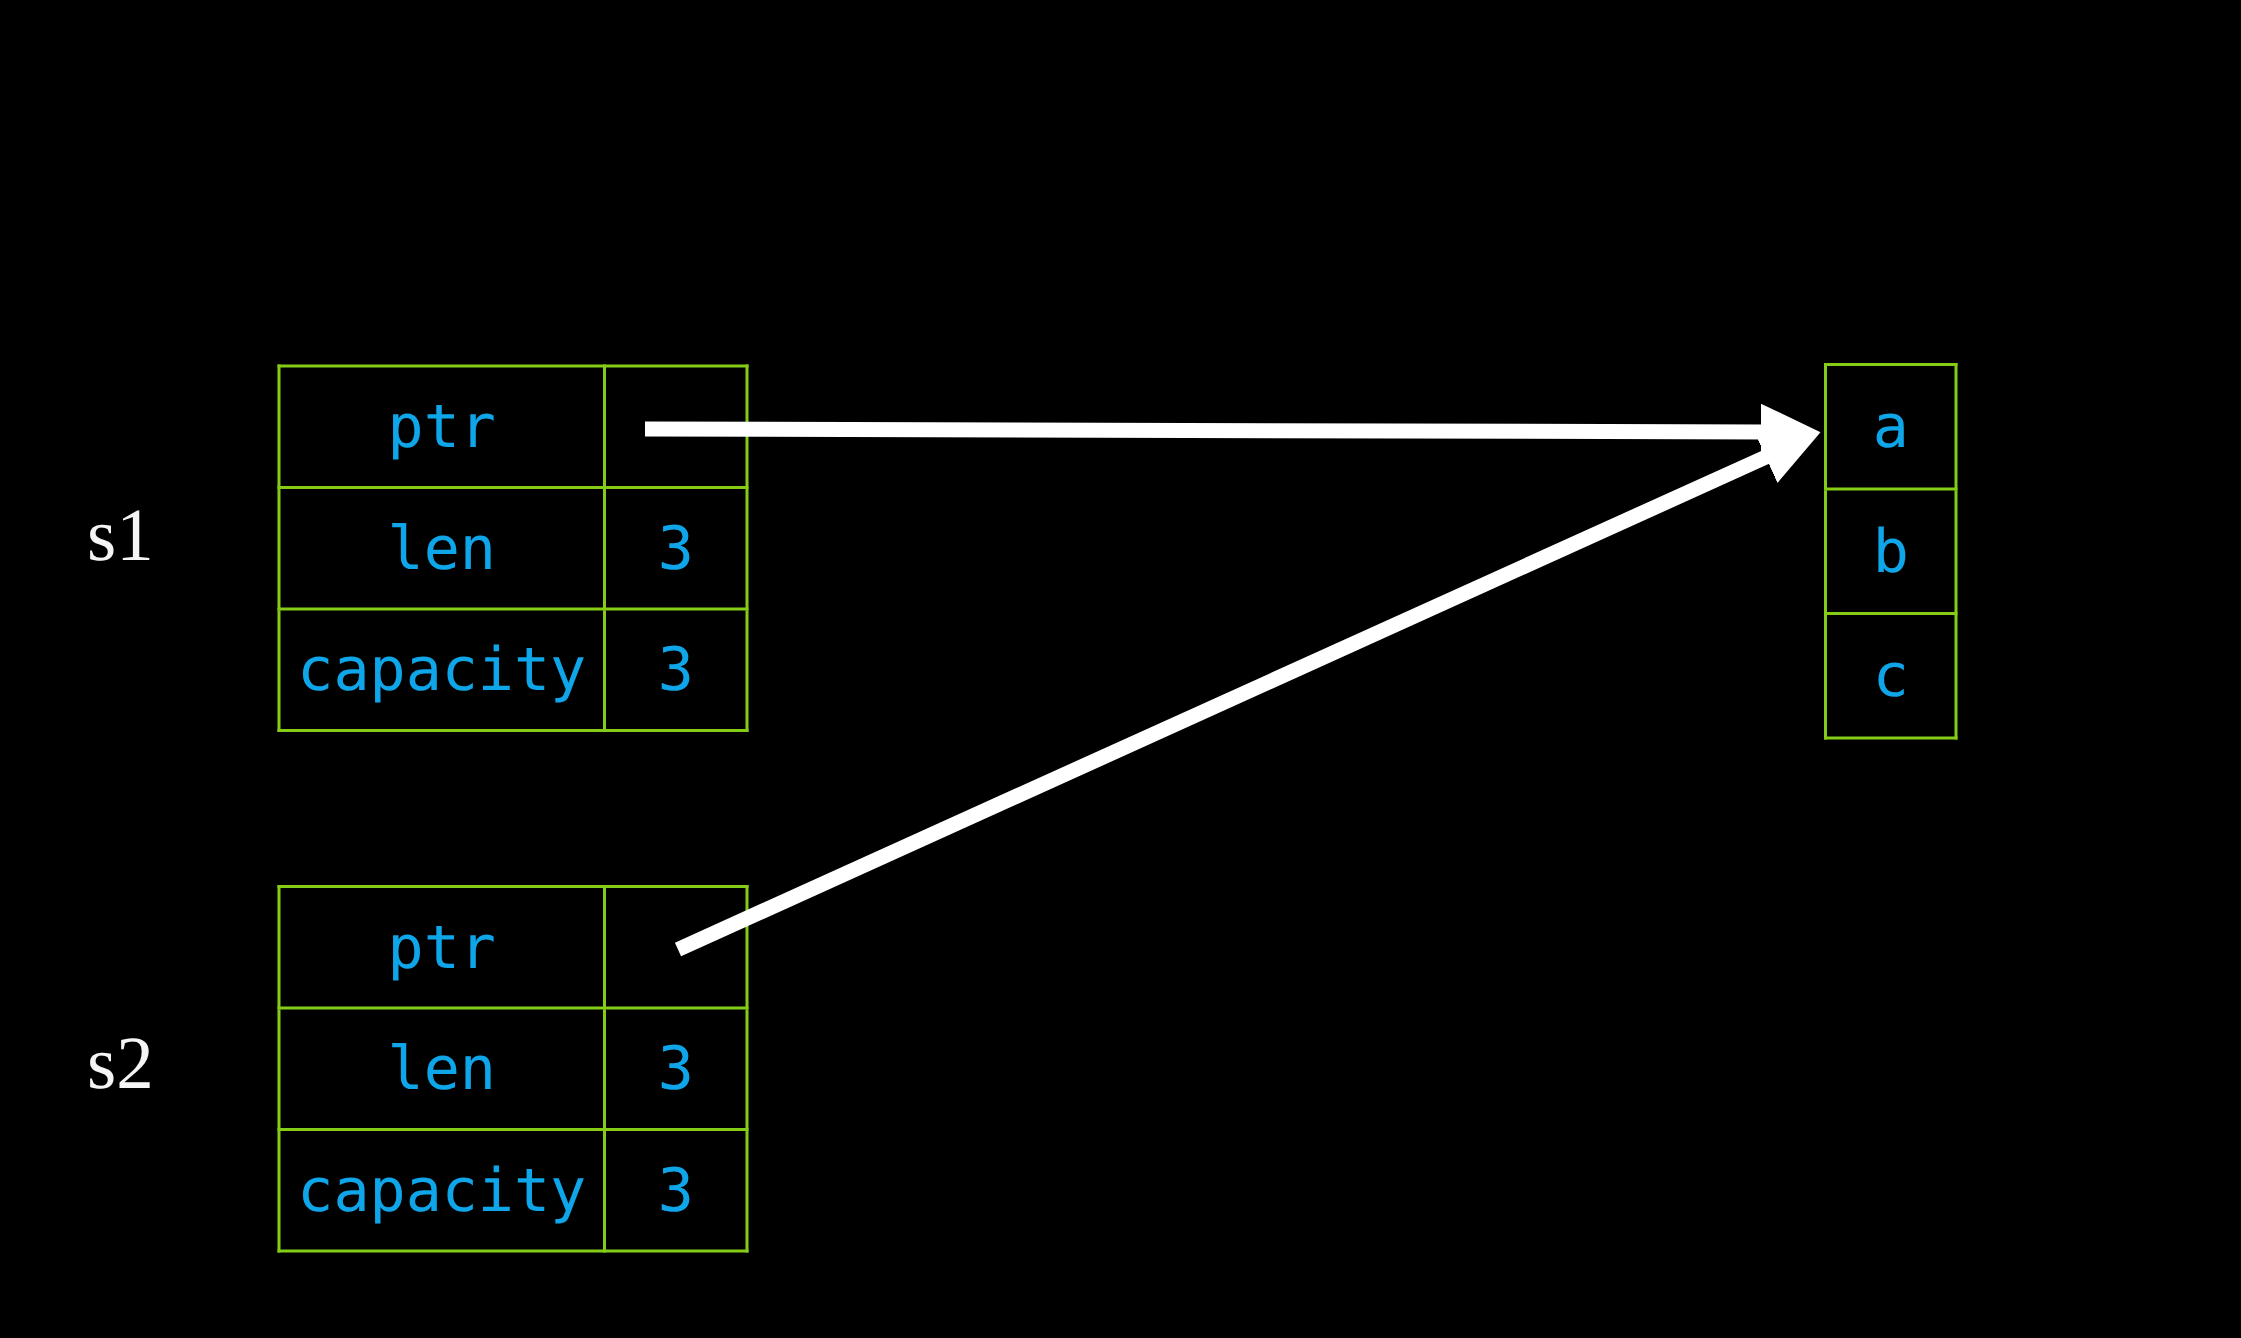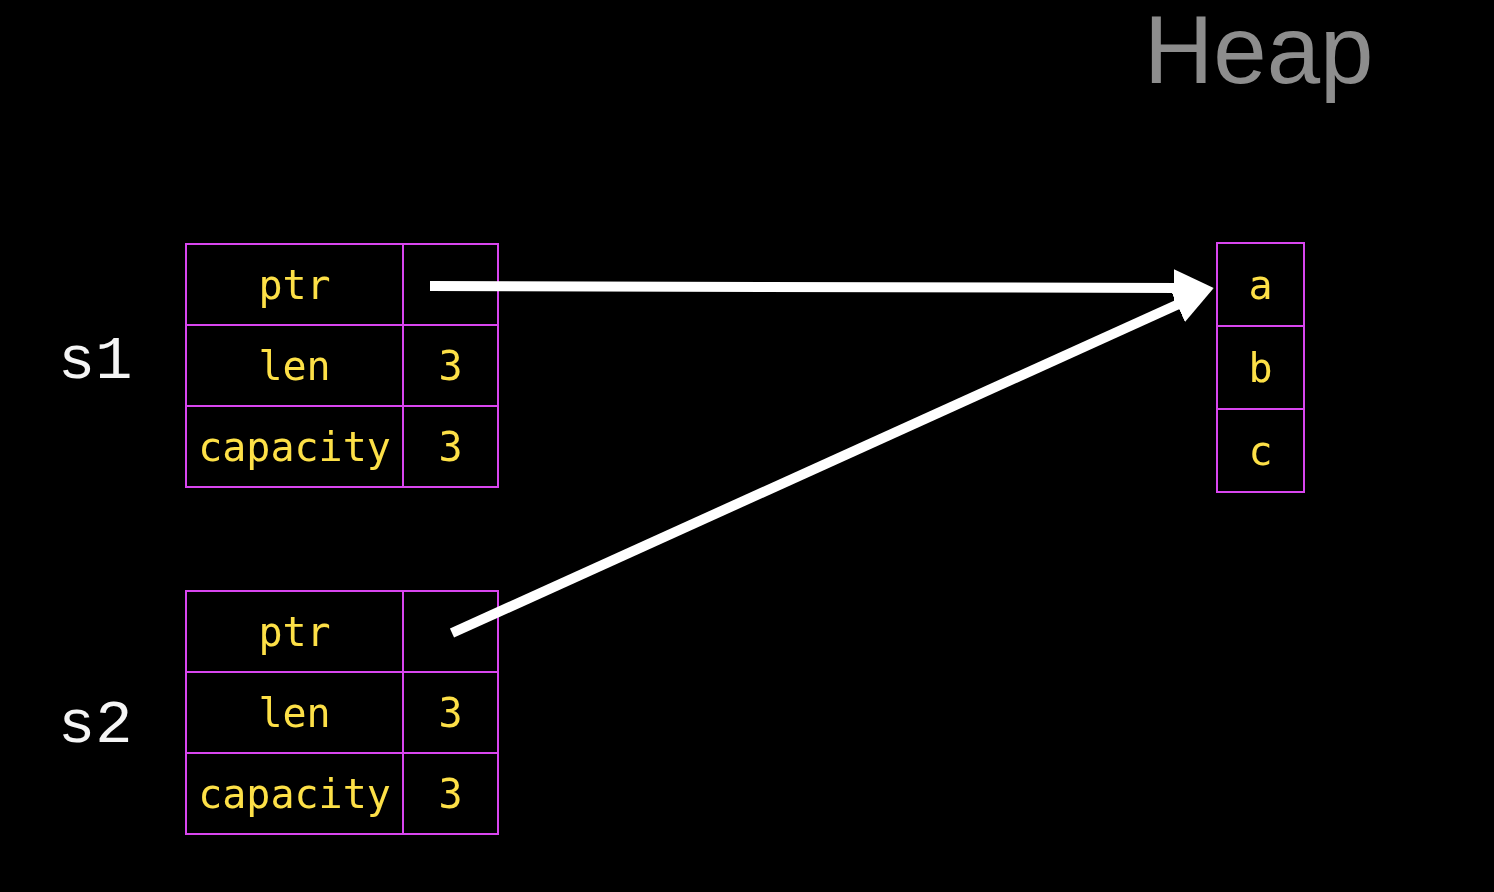--- a/index.html
+++ b/index.html
@@ -23,43 +23,43 @@
     line-height: 1.05;
     font-weight: 400;
     color: #8d8d8d;
     white-space: nowrap;
   }
   .stack-heading { left: 204px; }
   .heap-heading  { left: 1144px; }
 
   .var-label {
     position: absolute;
-    font-family: Liberation Mono, monospace;
-    font-size: 62px;
+    font-family: Liberation Serif, serif;
+    font-size: 50px;
     line-height: 1;
     color: #f5f5f5;
     white-space: nowrap;
   }
   .s1-label { left: 58px; top: 331px; }
-  .s2-label { left: 58px; top: 683px; margin-top: 12px; }
+  .s2-label { left: 58px; top: 683px; }
 
   table.mem-table {
     position: absolute;
     border-collapse: collapse;
     table-layout: fixed;
     background: #000000;
   }
   table.mem-table td {
-    border: 2px solid #d946ef;
+    border: 2px solid #84cc16;
     text-align: center;
     vertical-align: middle;
     padding: 0;
     font-family: "DejaVu Sans Mono", monospace;
     font-size: 40px;
-    color: #fde047;
+    color: #0ea5e9;
   }
   .s1-table { left: 185px; top: 243px; }
   .s2-table { left: 185px; top: 590px; }
   .struct-table td.name-cell { width: 215px; height: 79px; }
   .struct-table td.value-cell { width: 93px; }
   .heap-table { left: 1216px; top: 242px; }
   .heap-table td.heap-cell { width: 85px; height: 81px; }
 
   svg.arrow-layer {
     position: absolute;
@@ -67,21 +67,20 @@
     top: 0;
     pointer-events: none;
   }
 </style>
 </head>
 <body>
 
 <div class="canvas">
 
 
-  <div class="heading heap-heading">Heap</div>
 
   <div class="var-label s1-label">s1</div>
 
   <table class="mem-table struct-table s1-table">
     <tbody>
       <tr>
         <td class="name-cell">ptr</td>
         <td class="value-cell"></td>
       </tr>
       <tr>

